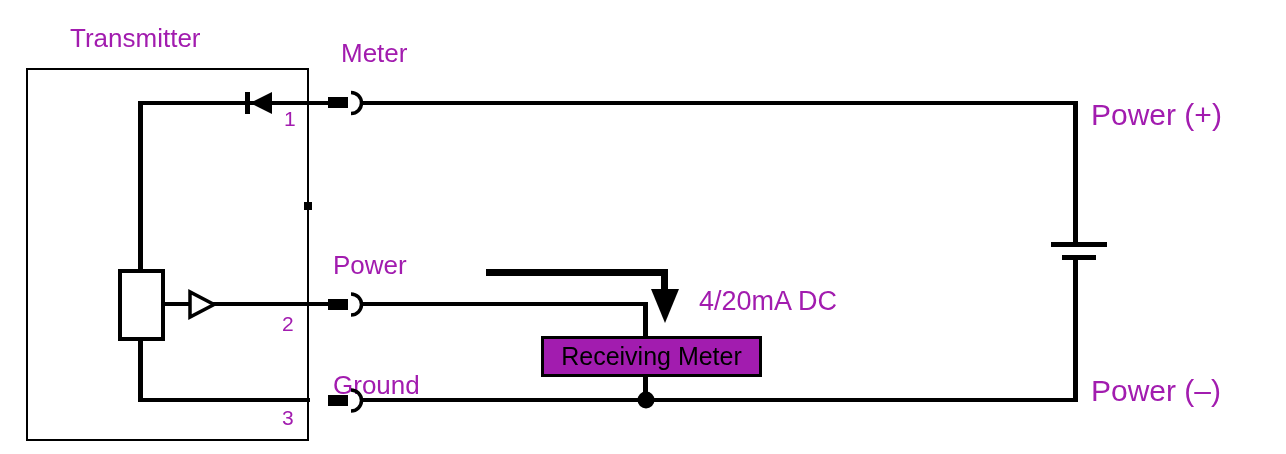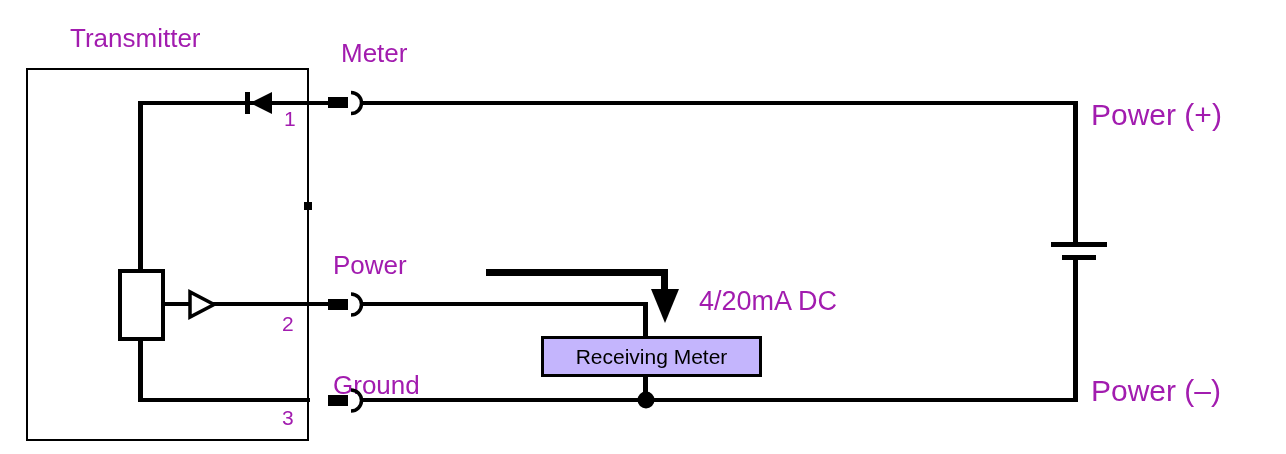--- a/index.html
+++ b/index.html
@@ -37,24 +37,24 @@
     width: 39px; height: 64px;
     border: 4px solid #000000;
     background: #ffffff;
     z-index: 3;
   }
   .meter-box {
     position: absolute;
     left: 541px; top: 336px;
     width: 215px; height: 35px;
     border: 3px solid #000000;
-    background: #c4b5fd;
+    background: #a21caf;
     z-index: 3;
     display: flex; align-items: center; justify-content: center;
-    font-size: 21px;
+    font-size: 25px;
   }
   .terminal-lug { position: absolute; width: 20px; height: 11px; background: #000000; }
   svg.overlay { position: absolute; left: 0; top: 0; z-index: 4; }
 </style>
 </head>
 <body>
 
 <div class="canvas">
 
   <div class="transmitter-box"></div>

